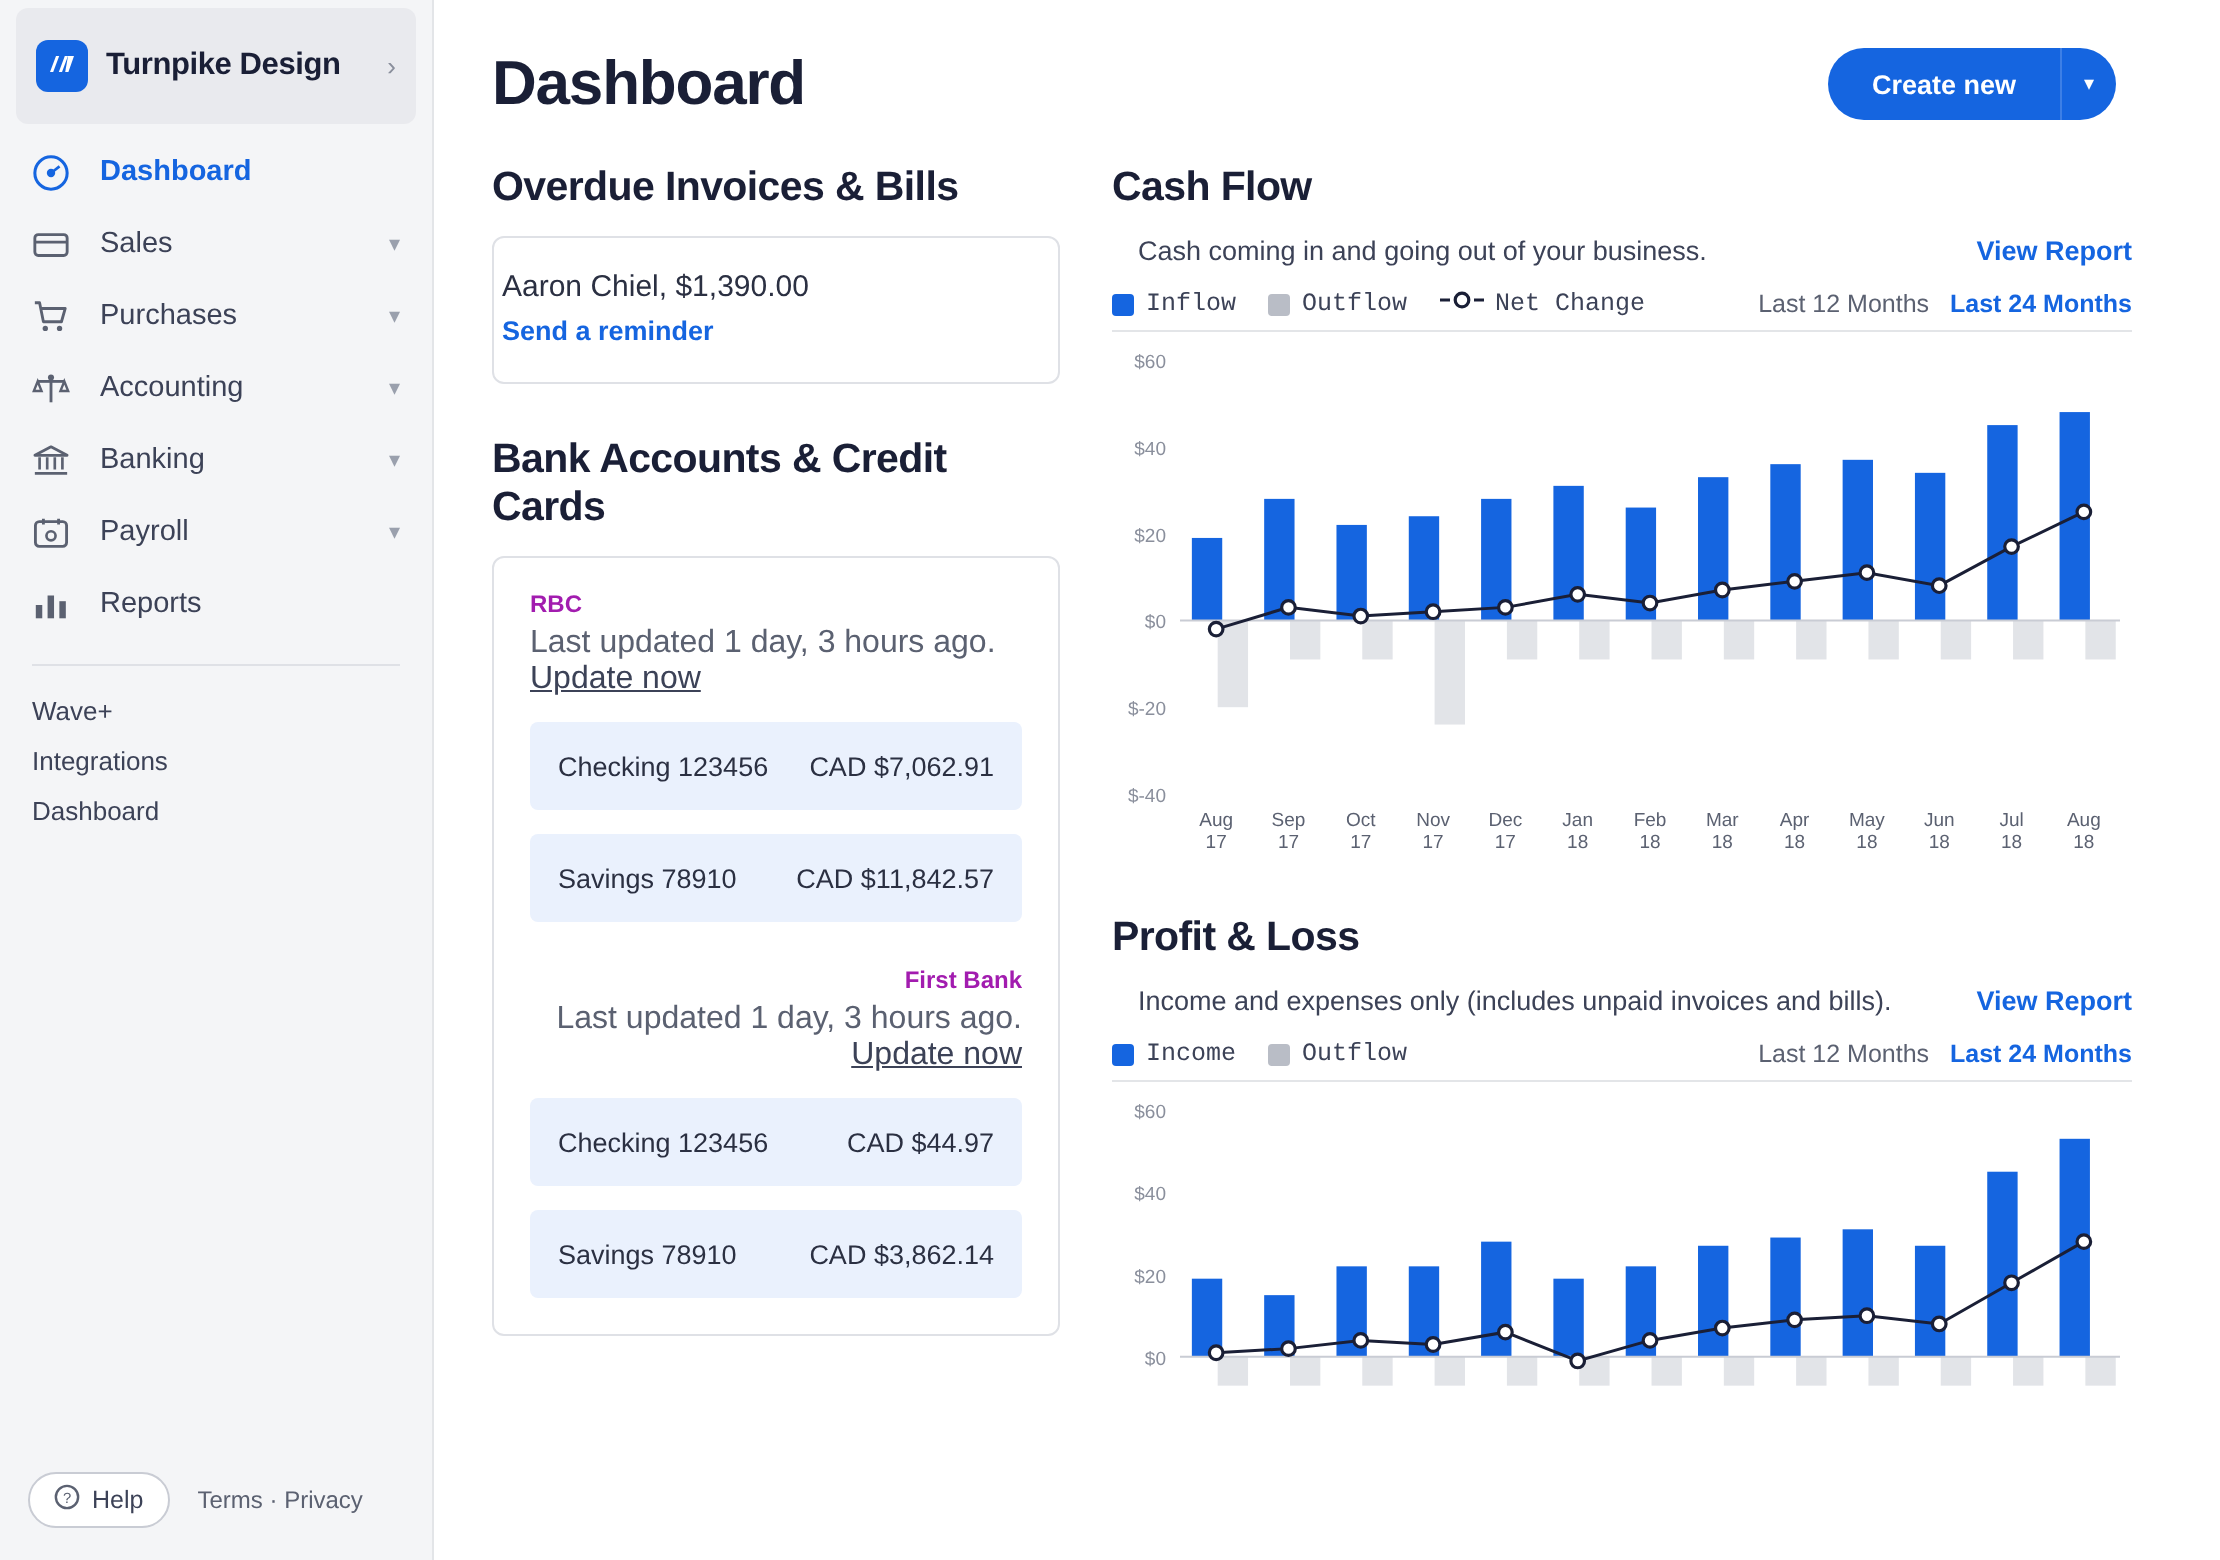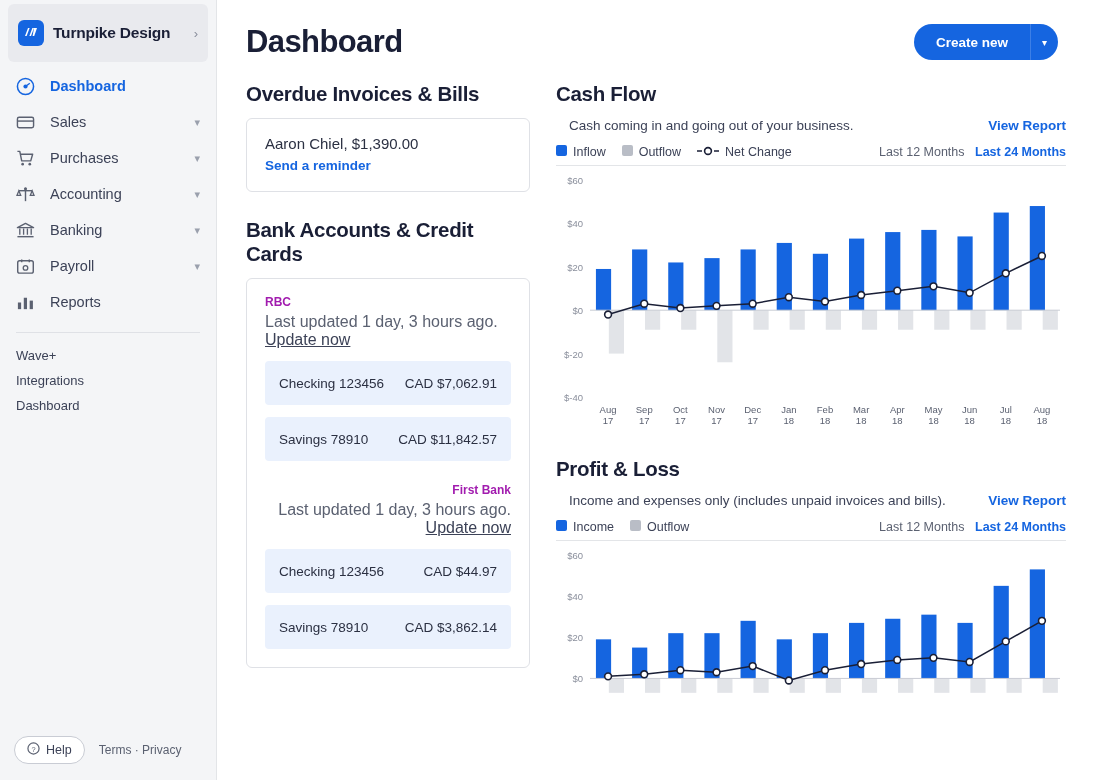--- a/index.html
+++ b/index.html
@@ -130,21 +130,21 @@
   .col-right { flex: 1 1 auto; }
 
   .section-title {
     font-size: 20.5px; font-weight: bold; letter-spacing: -0.3px;
     margin-bottom: 12px;
   }
   .card {
     border: 1px solid #dfe1e6; border-radius: 6px;
     background: #fff;
   }
-  .overdue-card { padding: 16px 18px 18px 18px; }
+  .overdue-card { padding: 16px 18px 18px 4px; }
   .overdue-name { font-size: 15px; color: #2b3042; margin-bottom: 6px; }
   .overdue-link { font-size: 13.5px; color: #1565e0; font-weight: bold; cursor: pointer; }
 
   .bank-card { padding: 16px 18px 18px 18px; margin-top: 0; }
   .bank-name { font-size: 12px; font-weight: bold; color: #a21caf; }
   .bank-updated { font-size: 16px; color: #5b6171; margin-top: 4px; }
   .bank-updated .upd-link { color: #3c4257; text-decoration: underline; cursor: pointer; }
   .acct-row {
     display: flex; justify-content: space-between; align-items: center;
     background: #eaf1fd; border-radius: 4px;
@@ -161,21 +161,21 @@
     display: flex; align-items: flex-end; justify-content: space-between; margin-left: 13px;
   }
   .chart-sub { font-size: 13.5px; color: #3c4257; }
   .view-report { font-size: 13.5px; color: #1565e0; font-weight: bold; cursor: pointer; }
   .legend-row {
     display: flex; align-items: center; justify-content: space-between;
     margin-top: 12px; padding-bottom: 6px;
     border-bottom: 1px solid #e3e5e8;
   }
   .legend { display: flex; align-items: center; gap: 16px; }
-  .legend-item { display: flex; align-items: flex-start; gap: 6px; font-size: 12.5px; color: #3c4257; }
+  .legend-item { display: flex; align-items: center; gap: 6px; font-size: 12.5px; color: #3c4257; font-family: Liberation Mono, monospace; }
   .sw { width: 11px; height: 11px; border-radius: 2px; display: inline-block; }
   .range { font-size: 12.5px; color: #5b6171; }
   .range .r-active { color: #1565e0; font-weight: bold; cursor: pointer; }
   .range .r-idle { cursor: pointer; }
 
   .chart { position: relative; margin-top: 8px; }
   .chart svg { display: block; }
 </style>
 </head>
 <body>

